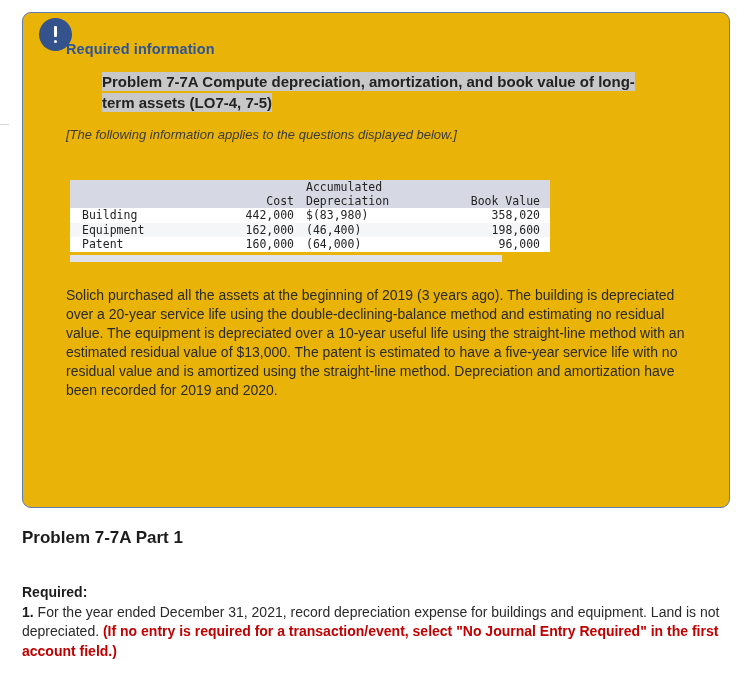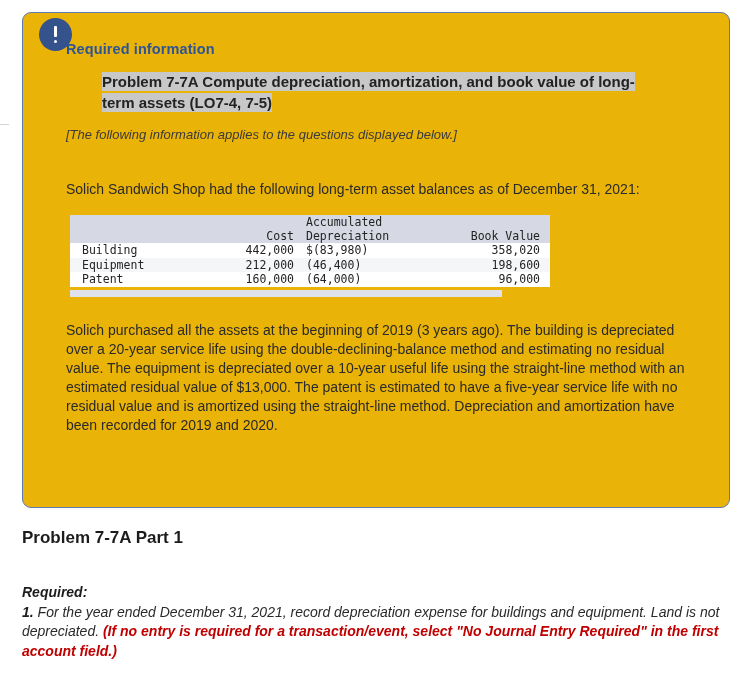--- a/index.html
+++ b/index.html
@@ -181,21 +181,20 @@
   }
 
   .required-block {
     position: absolute;
     left: 22px;
     top: 583px;
     width: 712px;
     font-size: 14px;
     line-height: 19.5px;
     color: #2a2a2a;
-    font-style: italic;
   }
   .required-block .req-label {
     font-weight: bold;
     color: #1c1c1c;
   }
   .required-block .num {
     font-weight: bold;
     color: #1c1c1c;
   }
   .required-block .red-note {
@@ -215,21 +214,20 @@
   </div>
 
   <div class="card-inner">
 
     <div class="req-info-heading">Required information</div>
 
     <div class="problem-title"><span class="hl">Problem 7-7A Compute depreciation, amortization, and book value of long-term assets (LO7-4, 7-5)</span></div>
 
     <div class="applies-note">[The following information applies to the questions displayed below.]</div>
 
-    <p class="intro-para">Solich Sandwich Shop had the following long-term asset balances as of December 31, 2021:</p>
 
     <table class="bal-table">
       <thead>
         <tr class="head-top">
           <td class="col-label"></td>
           <td class="col-cost"></td>
           <td class="col-accum">Accumulated</td>
           <td class="col-book"></td>
         </tr>
         <tr class="head-bot">
@@ -241,21 +239,21 @@
       </thead>
       <tbody>
         <tr>
           <td class="col-label">Building</td>
           <td class="col-cost">442,000</td>
           <td class="col-accum">$(83,980)</td>
           <td class="col-book">358,020</td>
         </tr>
         <tr>
           <td class="col-label">Equipment</td>
-          <td class="col-cost">212,000</td>
+          <td class="col-cost">162,000</td>
           <td class="col-accum">(46,400)</td>
           <td class="col-book">198,600</td>
         </tr>
         <tr>
           <td class="col-label">Patent</td>
           <td class="col-cost">160,000</td>
           <td class="col-accum">(64,000)</td>
           <td class="col-book">96,000</td>
         </tr>
       </tbody>

